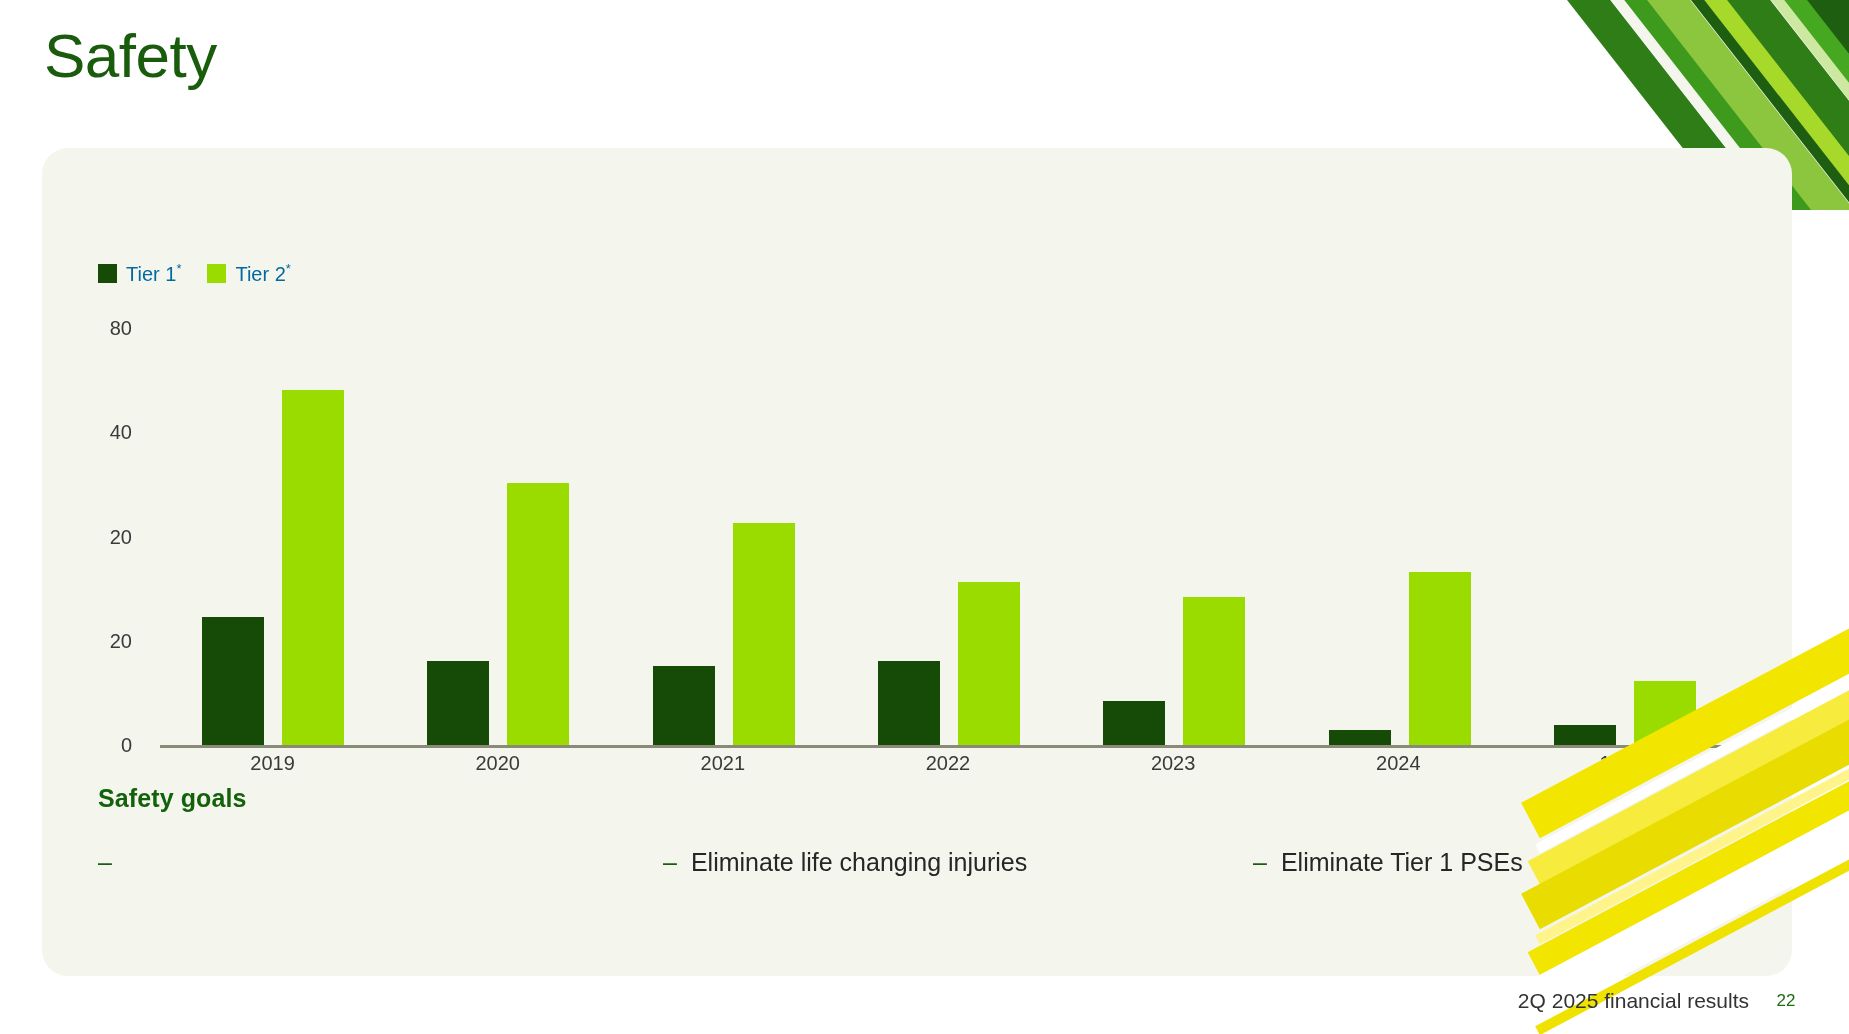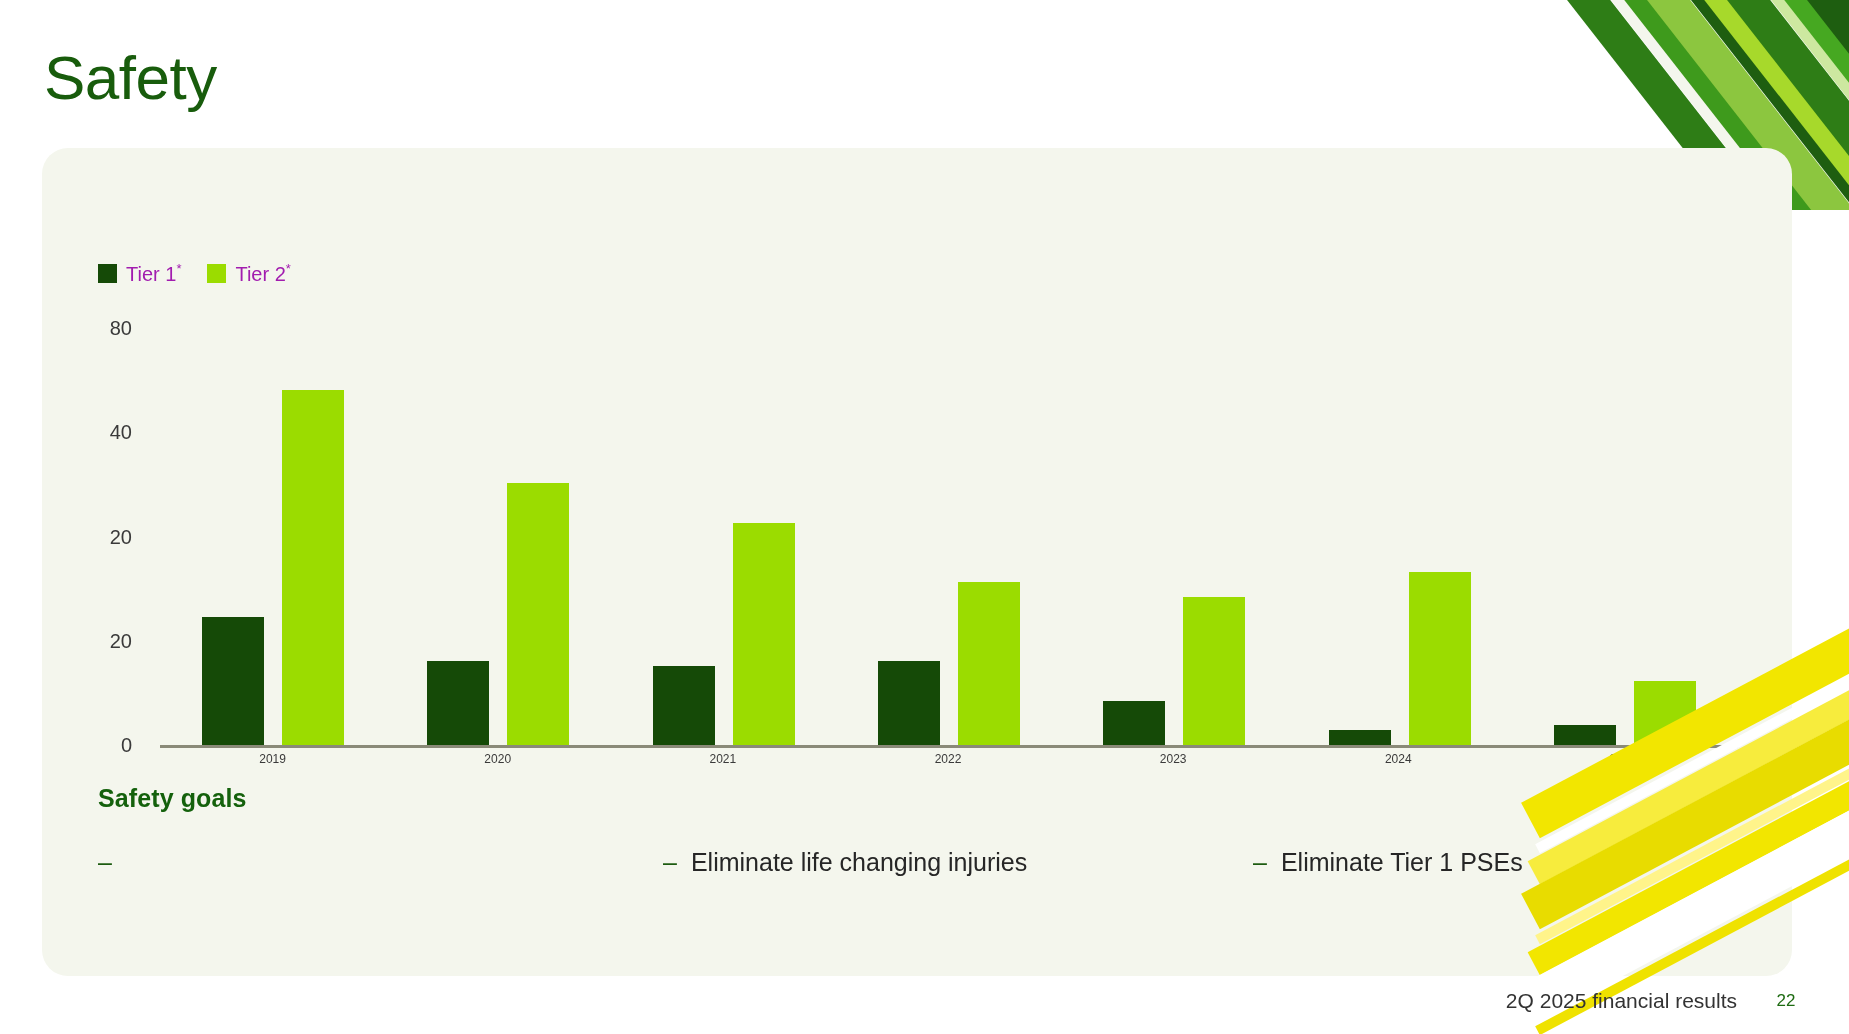--- a/index.html
+++ b/index.html
@@ -38,21 +38,21 @@
   #ribbon-bottom .band {
     position: absolute;
     width: 520px;
     transform-origin: bottom right;
     transform: rotate(-28deg);
   }
 
   
   #page-title {
     position: absolute;
-    left: 44px; top: 44px;
+    left: 44px; top: 22px;
     font-size: 62px;
     font-weight: 400;
     color: #185C0C;
     letter-spacing: -0.5px;
     line-height: 1.1;
   }
 
   
   #content-card {
     position: absolute;
@@ -85,21 +85,21 @@
     display: flex;
     align-items: center;
     gap: 9px;
   }
   .legend-swatch {
     width: 19px; height: 19px;
     display: block;
   }
   .legend-label {
     font-size: 20px;
-    color: #a21caf;
+    color: #0369a1;
     white-space: nowrap;
   }
   .legend-label sup { font-size: 13px; }
 
   
   #chart-area {
     position: absolute;
     left: 56px; top: 180px;
     width: 1640px; height: 420px;
   }
@@ -153,21 +153,21 @@
 
   #x-axis {
     position: absolute;
     left: 118px; top: 604px;
     right: 56px;
     display: flex;
   }
   .x-tick {
     flex: 1 1 0;
     text-align: center;
-    font-size: 12px;
+    font-size: 20px;
     color: #3a3a3a;
   }
 
   
   #goals-list {
     position: absolute;
     left: 56px; top: 700px;
     right: 56px;
     display: flex;
   }
@@ -182,21 +182,21 @@
   .goal-item:nth-child(1) { width: 565px; }
   .goal-item:nth-child(2) { width: 590px; }
   .goal-dash { color: #1c5b10; font-size: 25px; }
 
   
   #footer {
     position: absolute;
     right: 46px; bottom: 16px;
     display: flex;
     align-items: center;
-    gap: 32px;
+    gap: 20px;
     z-index: 6;
   }
   #footer-text {
     font-size: 21px;
     color: #333333;
   }
   #page-number {
     width: 34px; height: 34px;
     border-radius: 50%;
     background: #ffffff;

